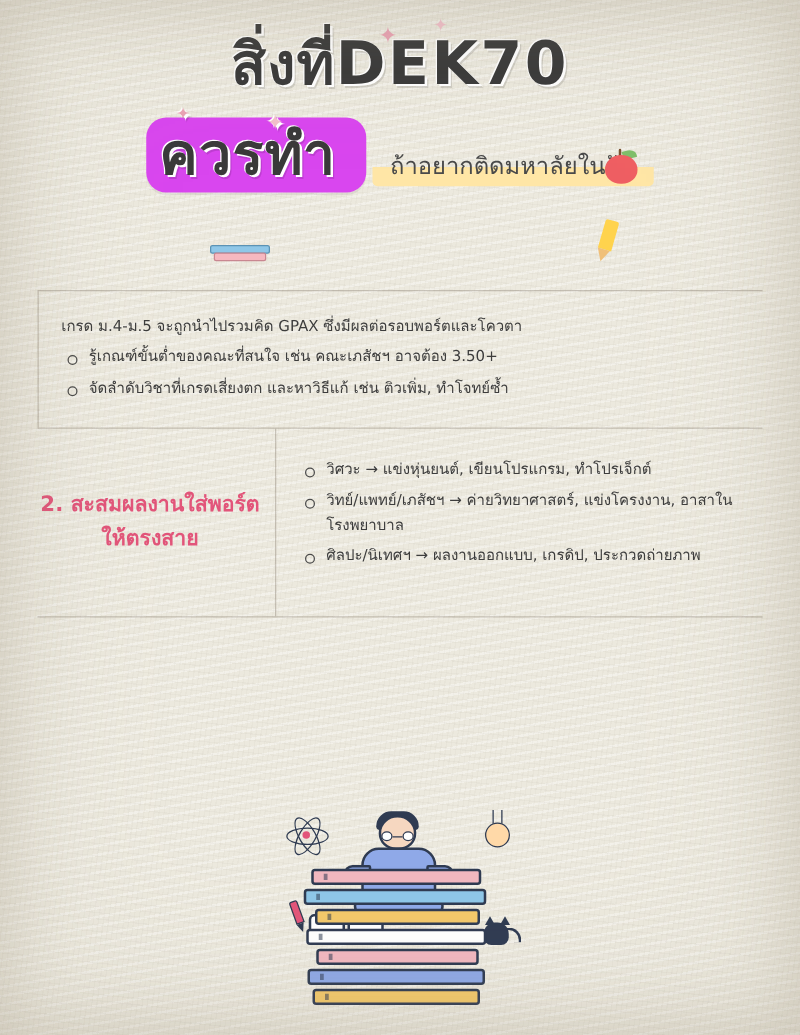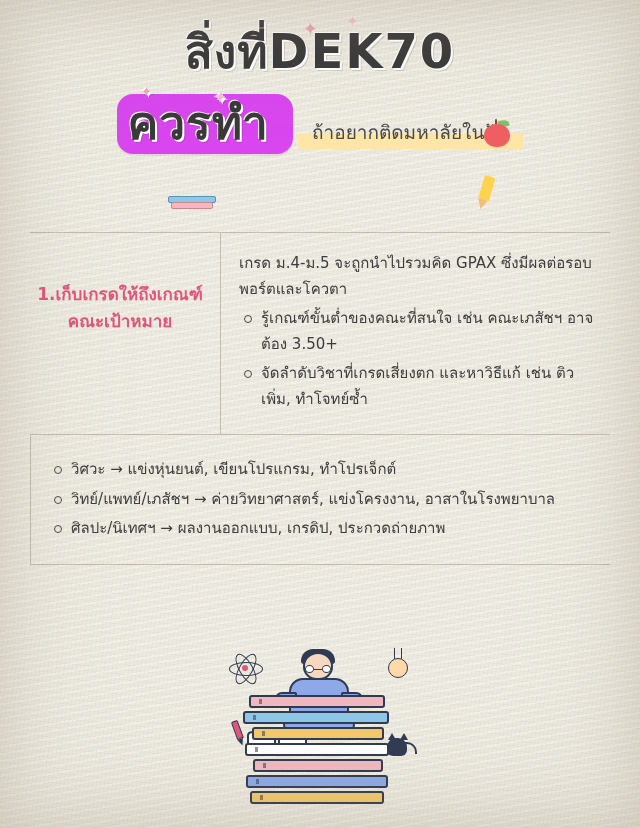--- a/index.html
+++ b/index.html
@@ -220,21 +220,21 @@
   .row-sep {
     width: 1px;
     background: rgba(120,110,95,0.35);
     align-self: stretch;
   }
   .row-right {
     flex: 1;
     padding: 18px 8px 18px 18px;
     box-sizing: border-box;
     color: #3d3d3d;
-    font-size: 15px;
+    font-size: 12px;
     line-height: 1.7;
   }
   .lead {
     margin: 0 0 4px 0;
   }
   ul.bullets {
     margin: 4px 0 0 0;
     padding-left: 20px;
     list-style: none;
   }
@@ -507,36 +507,36 @@
   </div>
   <div class="book-underline">
     <div class="b1"></div>
     <div class="b2"></div>
   </div>
 
   <div class="content">
     <div class="divider"></div>
 
     <div class="row">
-      <div class="row-left">
-        <div class="row-left-inner">1.เก็บเกรดให้ถึงเกณฑ์คณะเป้าหมาย</div>
-      </div>
       <div class="row-sep"></div>
       <div class="row-right">
         <p class="lead">เกรด ม.4-ม.5 จะถูกนำไปรวมคิด GPAX ซึ่งมีผลต่อรอบพอร์ตและโควตา</p>
         <ul class="bullets">
           <li>รู้เกณฑ์ขั้นต่ำของคณะที่สนใจ เช่น คณะเภสัชฯ อาจต้อง 3.50+</li>
           <li>จัดลำดับวิชาที่เกรดเสี่ยงตก และหาวิธีแก้ เช่น ติวเพิ่ม, ทำโจทย์ซ้ำ</li>
         </ul>
       </div>
     </div>
 
     <div class="divider"></div>
 
     <div class="row">
+      <div class="row-left">
+        <div class="row-left-inner">2. สะสมผลงานใส่พอร์ตให้ตรงสาย</div>
+      </div>
       <div class="row-sep"></div>
       <div class="row-right">
         <ul class="bullets">
           <li>วิศวะ → แข่งหุ่นยนต์, เขียนโปรแกรม, ทำโปรเจ็กต์</li>
           <li>วิทย์/แพทย์/เภสัชฯ → ค่ายวิทยาศาสตร์, แข่งโครงงาน, อาสาในโรงพยาบาล</li>
           <li>ศิลปะ/นิเทศฯ → ผลงานออกแบบ, เกรดิป, ประกวดถ่ายภาพ</li>
         </ul>
       </div>
     </div>
 

